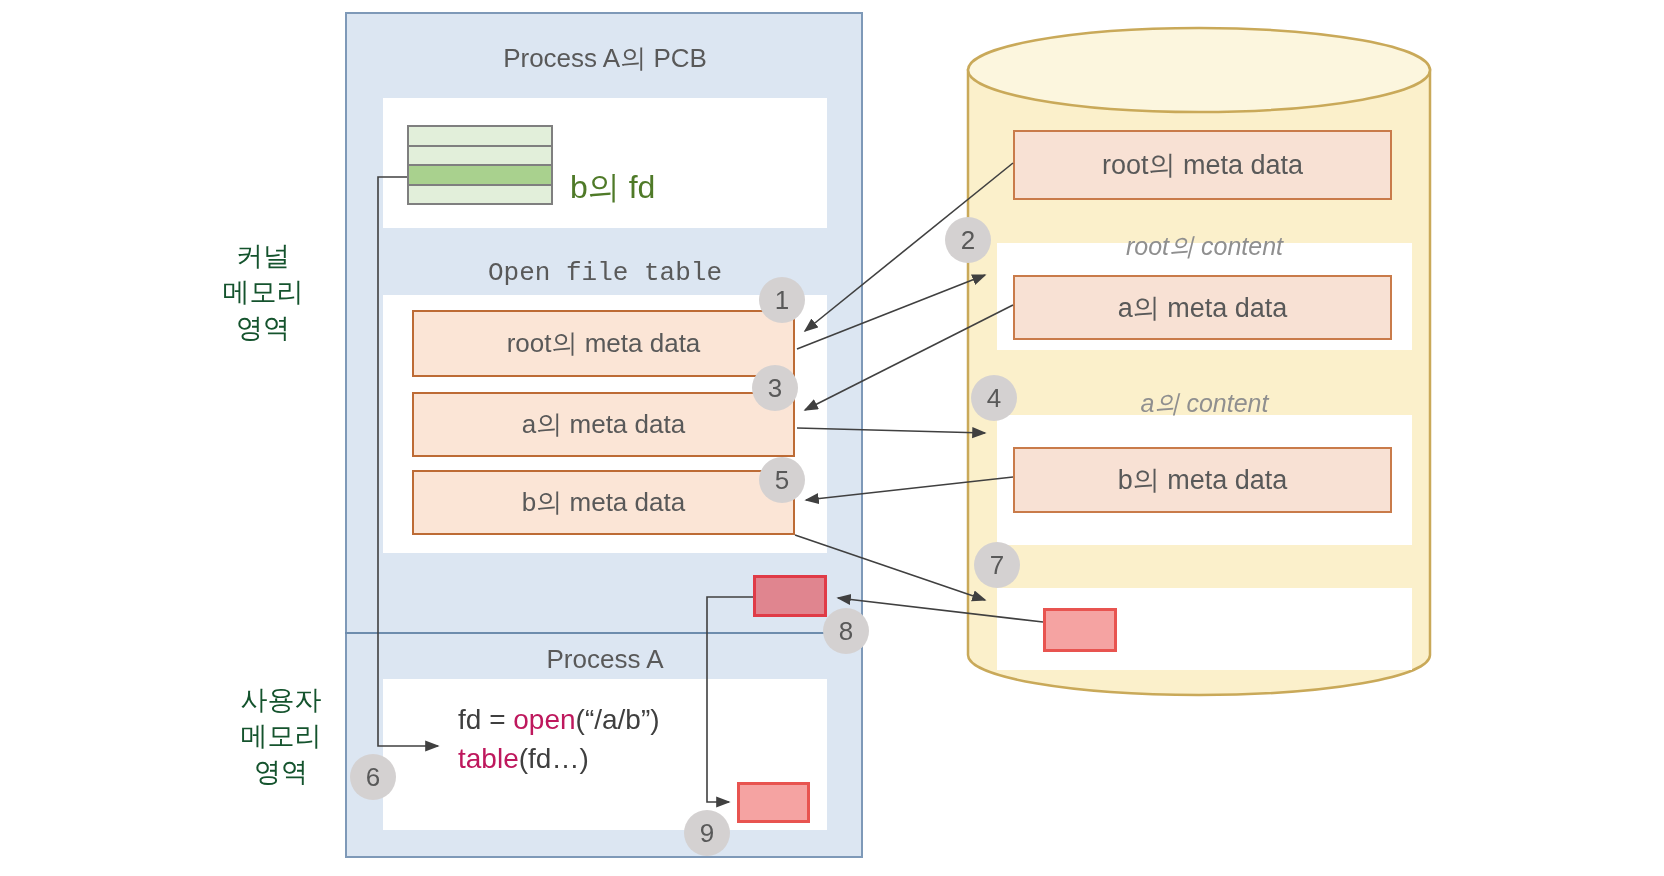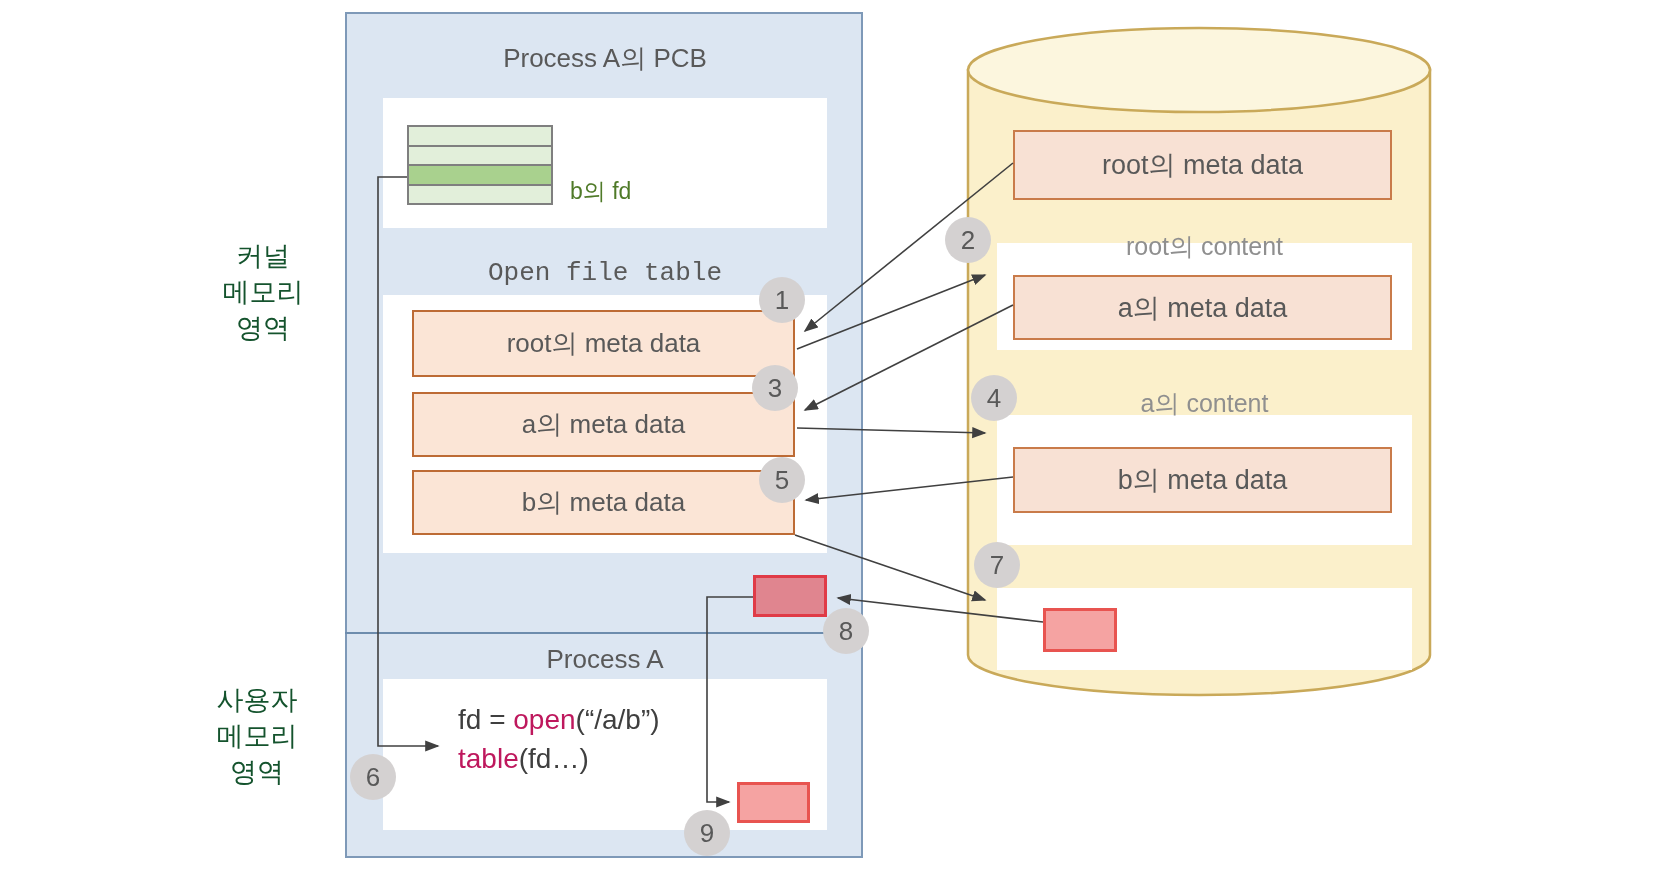--- a/index.html
+++ b/index.html
@@ -28,21 +28,21 @@
   
   .fd-table{
     left:407px;top:125px;width:146px;height:80px;
     border:2px solid #7f7f7f;box-sizing:border-box;background:#e2efda;
     display:flex;flex-direction:column;
   }
   .fd-row{flex:1;background:#e2efda;border-bottom:2px solid #7f7f7f;}
   .fd-row:last-child{border-bottom:none;}
   .fd-row.active{background:#a9d18e;}
   .fd-label{
-    left:570px;top:176px;font-size:23px;color:#4f7a28;
+    left:570px;top:166px;font-size:32px;color:#4f7a28;
   }
   
   .oft-entry{
     left:412px;width:383px;
     background:#fbe5d6;border:2px solid #bd6b35;box-sizing:border-box;
     display:flex;align-items:center;justify-content:center;
     font-size:26px;color:#595959;
   }
   .oft-e0{top:310px;height:67px;}
   .oft-e1{top:392px;height:65px;}
@@ -64,29 +64,29 @@
   }
   .disk-block{
     left:1043px;top:608px;width:74px;height:44px;
     background:#f5a3a2;border:3px solid #e85450;box-sizing:border-box;
   }
   
   .side-label{
     width:170px;text-align:center;font-size:27px;line-height:36px;color:#14532d;
   }
   .side-kernel{left:178px;top:238px;}
-  .side-user{left:172px;top:682px;}
+  .side-user{left:196px;top:682px;}
   
   .band{left:997px;width:415px;background:#ffffff;}
   .band-root{top:243px;height:107px;}
   .band-a{top:415px;height:130px;}
   .band-b{top:588px;height:82px;}
   .content-label{
     left:997px;width:415px;text-align:center;
-    font-size:25px;color:#8f8f8f;
+    font-style:italic;font-size:25px;color:#8f8f8f;
   }
   .disk-meta{
     left:1013px;width:379px;
     background:#f8e1d4;border:2px solid #c97b4a;box-sizing:border-box;
     display:flex;align-items:center;justify-content:center;
     font-size:27px;color:#595959;
   }
   .dm0{top:130px;height:70px;}
   .dm1{top:275px;height:65px;}
   .dm2{top:447px;height:66px;}

